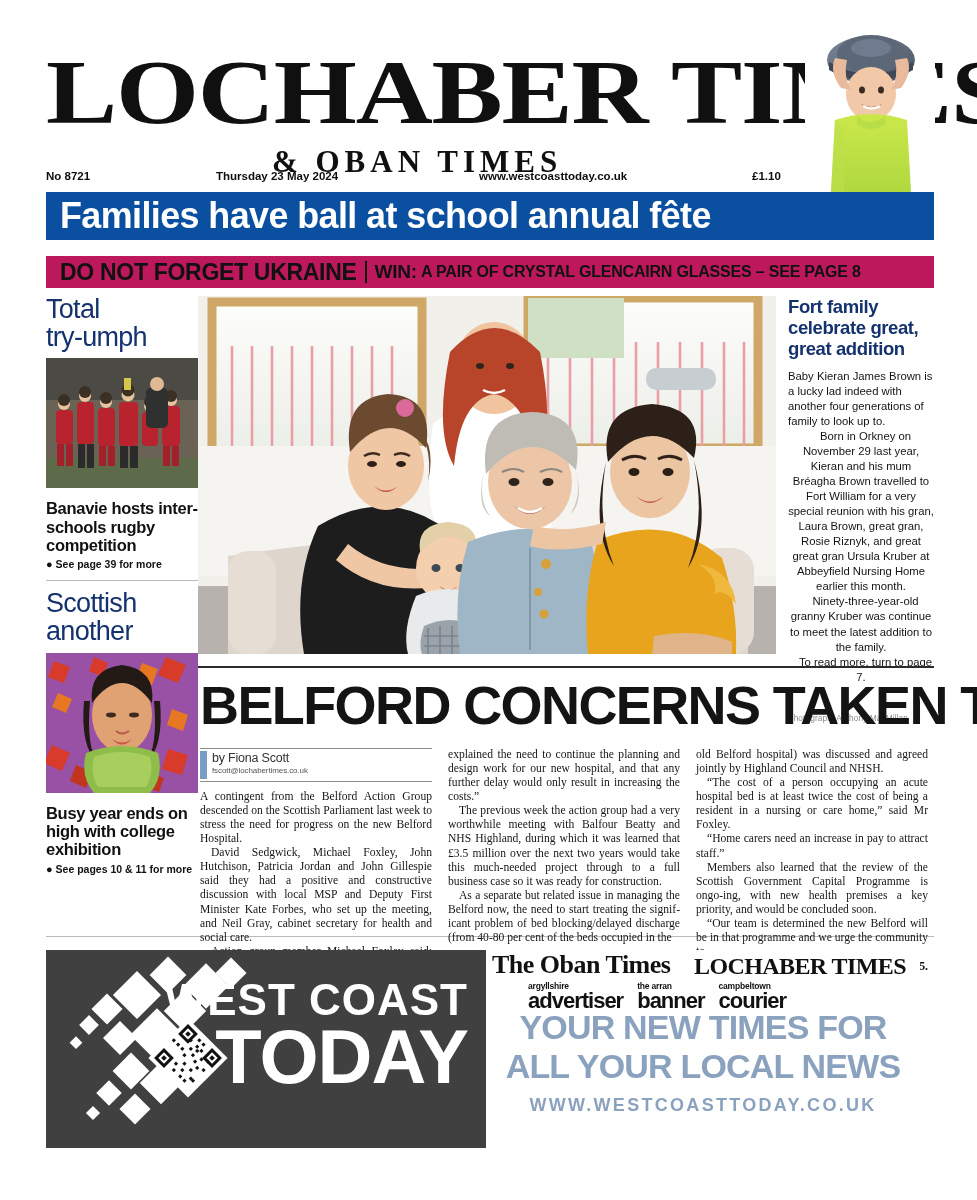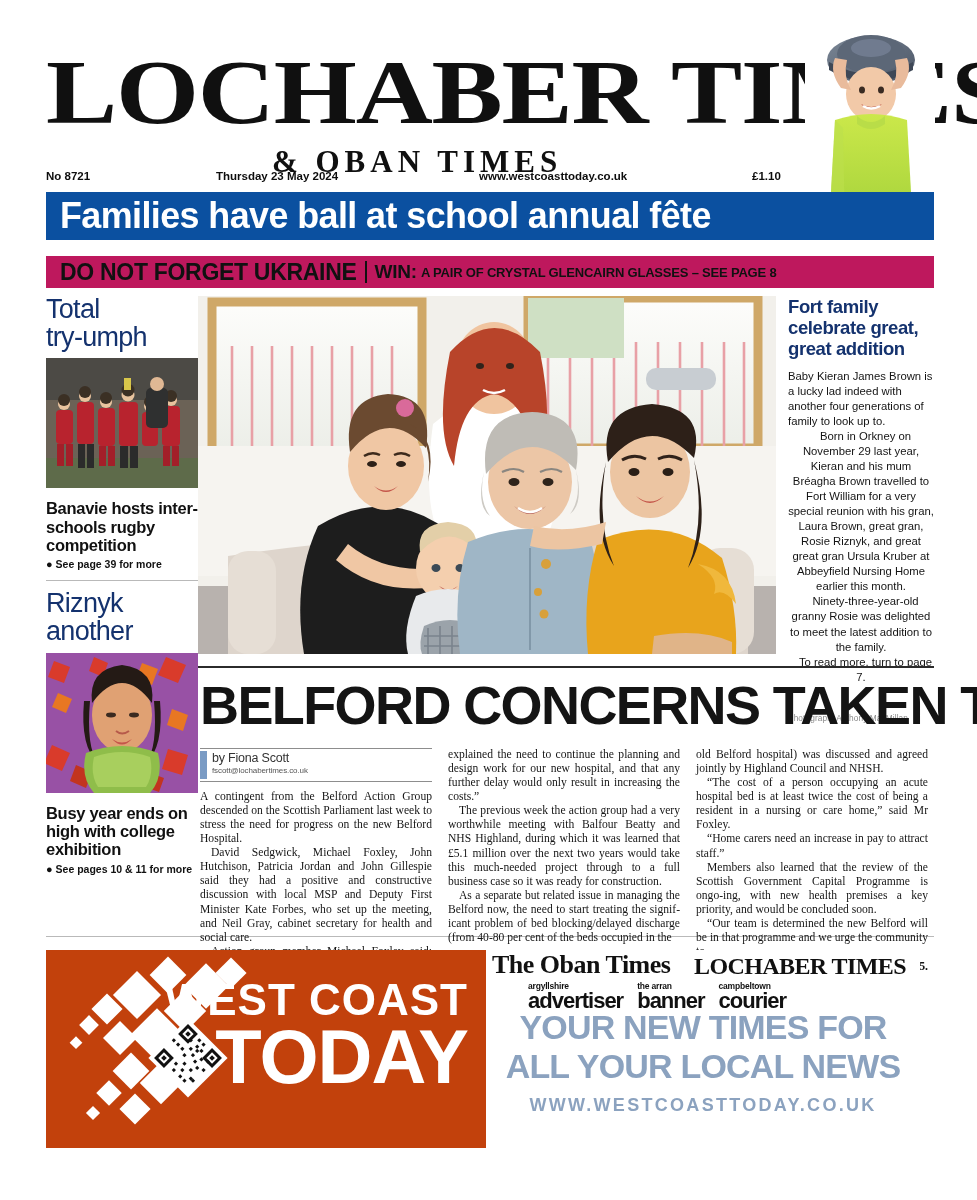--- a/index.html
+++ b/index.html
@@ -66,21 +66,21 @@
   .yellowbar{
     position:absolute;left:46px;top:256px;width:888px;height:32px;
     background:#be185d;display:flex;align-items:center;
   }
   .yb-left{
     font-weight:bold;font-size:23px;color:#111;margin-left:14px;
     letter-spacing:-0.3px;white-space:nowrap;
   }
   .yb-divider{width:2px;height:22px;background:#111;margin:0 8px;}
   .yb-win{font-weight:bold;font-size:19px;color:#111;white-space:nowrap;letter-spacing:-0.2px;}
-  .yb-rest{font-weight:bold;font-size:13px;color:#111;white-space:nowrap;letter-spacing:-0.2px;margin-left:4px;}
+  .yb-rest{font-weight:bold;font-size:16px;color:#111;white-space:nowrap;letter-spacing:-0.2px;margin-left:4px;}
 
   
   .sidebar{position:absolute;left:46px;top:296px;width:152px;}
   .side-head{
     color:#14326e;font-weight:normal;font-size:27px;line-height:1.02;
     letter-spacing:-0.7px;margin:0 0 7px 0;
   }
   .side-img{width:152px;border:0;display:block;margin-bottom:7px;}
   .side-cap{
     color:#111;font-weight:bold;font-size:16.5px;line-height:1.12;
@@ -129,21 +129,21 @@
   .byline-top{width:232px;height:1px;background:#8d8d8d;}
   .byline-bot{width:232px;height:1px;background:#8d8d8d;margin-top:2px;}
   .byline-tab{position:absolute;left:0;top:3px;width:7px;height:28px;background:#7a9bc4;}
   .byline-name{font-family:"Liberation Sans",sans-serif;font-size:12.5px;color:#333;
     margin-left:12px;padding-top:2px;letter-spacing:-0.2px;}
   .byline-mail{font-family:"Liberation Sans",sans-serif;font-size:8px;color:#555;
     margin-left:12px;padding-bottom:3px;letter-spacing:-0.1px;}
   .cont{text-align:right;font-weight:bold;font-family:"Liberation Serif",serif;font-size:11.8px;}
 
   
-  .ad-left{position:absolute;left:46px;top:950px;width:440px;height:198px;background:#c2410c;}
+  .ad-left{position:absolute;left:46px;top:950px;width:440px;height:198px;background:#404040;}
   .ad-left .wct{position:absolute;right:18px;top:28px;text-align:right;}
   .wct-1{color:#fff;font-weight:bold;font-size:44px;letter-spacing:1px;line-height:1;}
   .wct-2{color:#fff;font-weight:bold;font-size:76px;letter-spacing:-1px;line-height:0.88;margin-top:2px;}
 
   .ad-right{position:absolute;left:486px;top:950px;width:434px;height:198px;background:#fff;}
   .ar-mast{position:relative;height:56px;}
   .ar-oban{position:absolute;left:6px;top:0;font-family:"Liberation Serif",serif;
     font-weight:bold;font-size:26px;color:#111;letter-spacing:-0.5px;}
   .ar-loch{position:absolute;left:208px;top:3px;font-family:"Liberation Serif",serif;
     font-weight:bold;font-size:24px;color:#111;letter-spacing:-0.6px;}
@@ -275,21 +275,21 @@
       <div class="side-see">
         <span class="bullet">●</span>
         <span>See page 39 for more</span>
       </div>
     </div>
 
     <div class="side-rule"></div>
 
     <div>
       <div class="side-head">
-        <span>Riznyk</span><br>
+        <span>Scottish</span><br>
         <span>another</span>
       </div>
       <div class="side-img">
         <svg width="152" height="140" viewBox="0 0 152 140">
           <rect width="152" height="140" fill="#8e4c9e"></rect>
           <rect width="152" height="140" fill="#a85bb0" opacity="0.4"></rect>
           <g fill="#d93b2b">
             <path d="M8 8 l16 6 -6 16 -16 -6z"></path>
               <path d="M120 4 l20 8 -8 18 -20 -8z"></path>
             <path d="M6 92 l18 8 -8 18 -18 -8z"></path>
@@ -441,21 +441,21 @@
 
       <path d="M456 340 q46 -8 78 6 l0 12 l-80 0z" fill="#e0b488"></path>
     </svg>
   </div>
 
   <div class="rightbar">
     <div class="right-head">Fort family celebrate great, great addition</div>
     <div class="right-body">
       <p>Baby Kieran James Brown is a lucky lad indeed with another four generations of family to look up to.</p>
       <p class="ind">Born in Orkney on November 29 last year, Kieran and his mum Bréagha Brown travelled to Fort William for a very special reunion with his gran, Laura Brown, great gran, Rosie Riznyk, and great great gran Ursula Kruber at Abbeyfield Nursing Home earlier this month.</p>
-      <p class="ind">Ninety-three-year-old granny Rosie was delighted to meet the latest addition to the family.</p>
+      <p class="ind">Ninety-three-year-old granny Kruber was continue to meet the latest addition to the family.</p>
       <p class="ind">To read more, turn to page 7.</p>
     </div>
     <div class="photo-credit">Photograph: Anthony MacMillan</div>
   </div>
 
   <div class="rule-main" style="left:198px;top:666px;width:736px;height:2px;"></div>
   <div class="rule-main" style="left:46px;top:936px;width:888px;height:1px;background:#b9b9b9;"></div>
 
   <div class="bighead">BELFORD CONCERNS TAKEN TO TOP</div>
 
@@ -469,21 +469,21 @@
         <div class="byline-mail">fscott@lochabertimes.co.uk</div>
         <div class="byline-bot"></div>
       </div>
       <p>A contingent from the Belford Action Group descended on the Scottish Parliament last week to stress the need for progress on the new Belford Hospital.</p>
       <p class="ind">David Sedgwick, Michael Foxley, John Hutchison, Patricia Jordan and John Gillespie said they had a positive and constructive discussion with local MSP and Deputy First Minister Kate Forbes, who set up the meeting, and Neil Gray, cabinet secretary for health and social care.</p>
       <p class="ind">Action group member Michael Foxley said: “We</p>
     </div>
 
     <div class="col c2">
       <p>explained the need to continue the planning and design work for our new hospital, and that any further delay would only result in increasing the costs.”</p>
-      <p class="ind">The previous week the action group had a very worthwhile meeting with Balfour Beatty and NHS Highland, during which it was learned that £5.1 million over the next two years would take this much-needed project through to a full business case so it was ready for construction.</p>
+      <p class="ind">The previous week the action group had a very worthwhile meeting with Balfour Beatty and NHS Highland, during which it was learned that £3.5 million over the next two years would take this much-needed project through to a full business case so it was ready for construction.</p>
       <p class="ind">As a separate but related issue in managing the Belford now, the need to start treating the signif-icant problem of bed blocking/delayed discharge (from 40-80 per cent of the beds occupied in the</p>
     </div>
 
     <div class="col c3">
       <p>old Belford hospital) was discussed and agreed jointly by Highland Council and NHSH.</p>
       <p class="ind">“The cost of a person occupying an acute hospital bed is at least twice the cost of being a resident in a nursing or care home,” said Mr Foxley.</p>
       <p class="ind">“Home carers need an increase in pay to attract staff.”</p>
       <p class="ind">Members also learned that the review of the Scottish Government Capital Programme is ongo-ing, with new health premises a key priority, and would be concluded soon.</p>
       <p class="ind">“Our team is determined the new Belford will be in that programme and we urge the community to</p>
       <p class="cont">Continued on page 5.</p>

